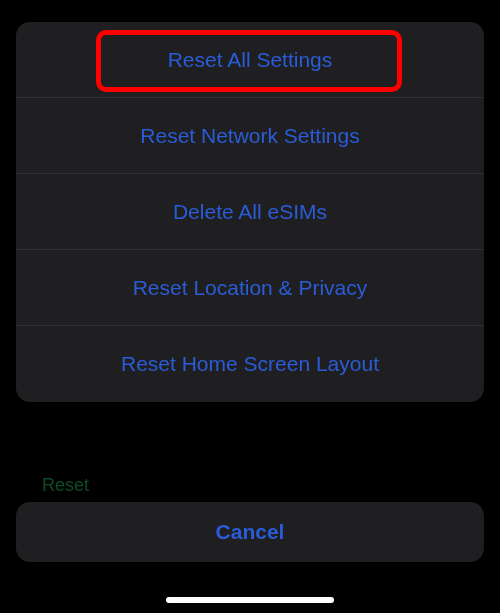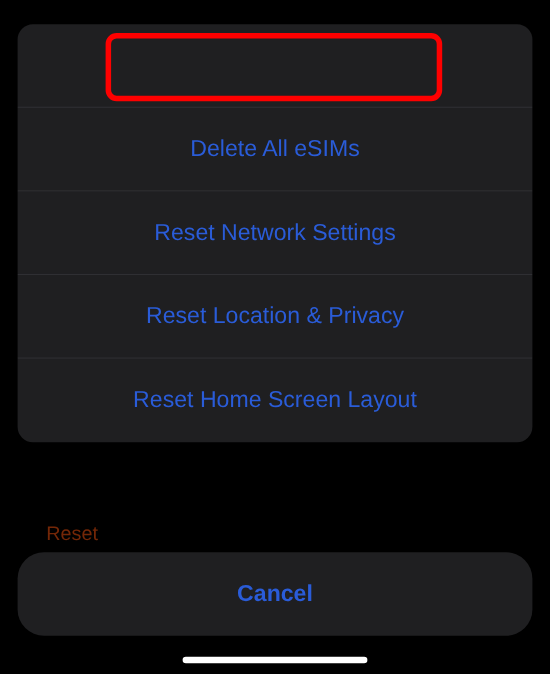--- a/index.html
+++ b/index.html
@@ -23,21 +23,21 @@
       left: 0;
       right: 0;
       bottom: 0;
       background: #000;
     }
     
     .bg-reset-text {
       position: absolute;
       left: 42px;
       top: 475px;
-      color: #c2410c;
+      color: #15803d;
       font-size: 18px;
       opacity: 0.6;
     }
     
     .action-sheet {
       position: absolute;
       left: 16px;
       right: 16px;
       top: 22px;
       background: #1f1f21;
@@ -74,23 +74,23 @@
       top: 8px;
       width: 306px;
       height: 62px;
     }
     
     .cancel-button {
       position: absolute;
       left: 16px;
       right: 16px;
       top: 502px;
-      height: 76px;
+      height: 60px;
       background: #1f1f21;
-      border-radius: 24px;
+      border-radius: 14px;
       display: flex;
       align-items: center;
       justify-content: center;
       cursor: pointer;
     }
     
     .cancel-label {
       color: #2a5cd8;
       font-size: 21px;
       font-weight: 600;
@@ -110,29 +110,30 @@
 </head>
 <body>
 
 <div class="background-hint">
   <span class="bg-reset-text">Reset</span>
 </div>
 
 <div class="action-sheet">
 
   <div class="sheet-item">
+    <span class="sheet-item-label">Reset All Settings</span>
     <div class="highlight-box"></div>
   </div>
 
   <div class="sheet-item">
-    <span class="sheet-item-label">Delete All eSIMs</span>
+    <span class="sheet-item-label">Reset Network Settings</span>
   </div>
 
   <div class="sheet-item">
-    <span class="sheet-item-label">Reset Network Settings</span>
+    <span class="sheet-item-label">Delete All eSIMs</span>
   </div>
 
 
   <div class="sheet-item">
     <span class="sheet-item-label">Reset Location &amp; Privacy</span>
   </div>
 
   <div class="sheet-item">
     <span class="sheet-item-label">Reset Home Screen Layout</span>
   </div>

